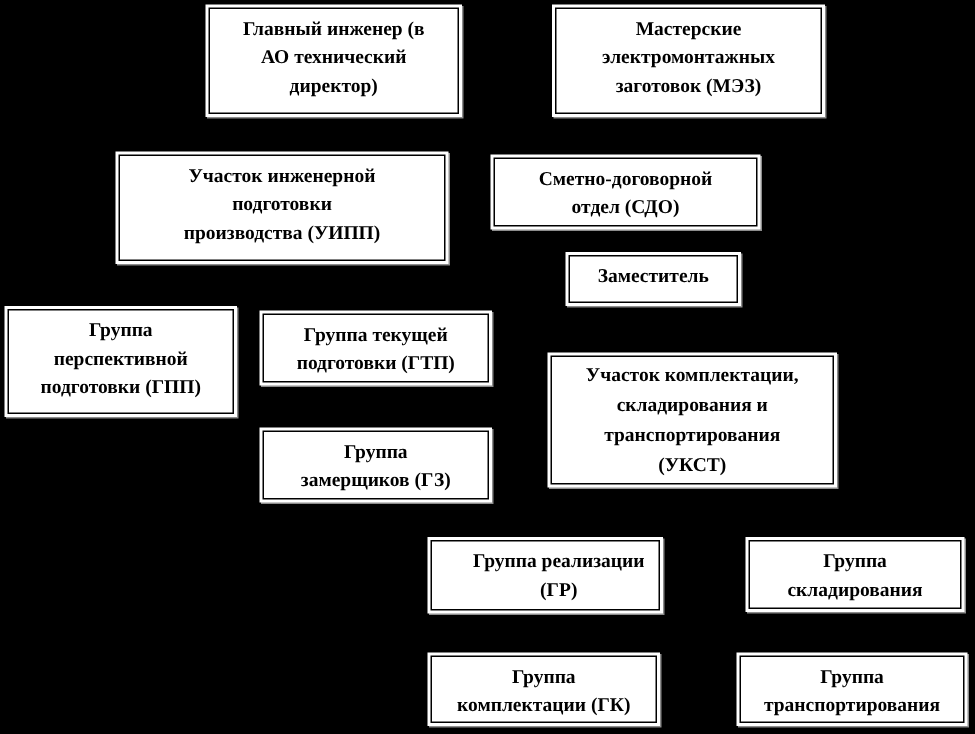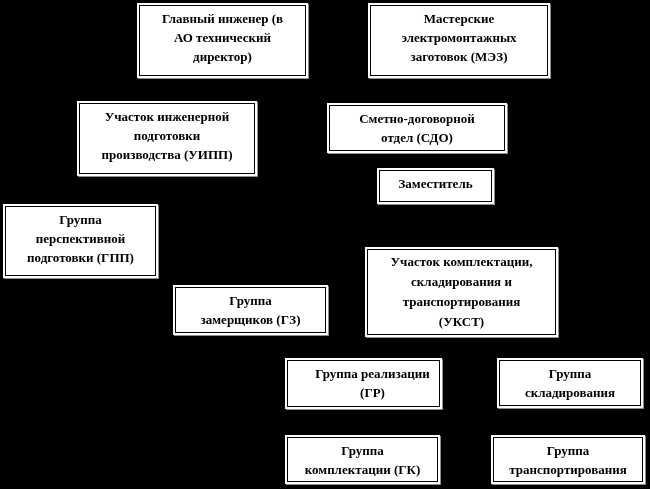--- a/index.html
+++ b/index.html
@@ -33,26 +33,26 @@
       white-space: pre-line;
       font-weight: bold;
       font-size: 13px;
       line-height: 19px;
       color: #000;
     }
     .n-ukst .node-label { line-height: 20px; }
 
     .n-chief  { left: 137px; top: 3px;   width: 171px; height: 75px; }
     .n-mez    { left: 368px; top: 3px;   width: 182px; height: 75px; }
-    .n-uipp   { left: 77px;  top: 101px; width: 180px; height: 75px; justify-content: center; }
+    .n-uipp   { left: 77px;  top: 101px; width: 222px; height: 75px; justify-content: center; }
     .n-sdo    { left: 327px; top: 103px; width: 180px; height: 50px; }
     .n-deputy { left: 377px; top: 168px; width: 117px; height: 36px; text-align: center; }
     .n-gpp    { left: 3px;   top: 204px; width: 155px; height: 74px; }
     .n-gtp    { left: 173px; top: 207px; width: 155px; height: 50px; }
-    .n-ukst   { left: 365px; top: 235px; width: 193px; height: 90px; padding-top: 5px; margin-top: 12px; }
+    .n-ukst   { left: 365px; top: 235px; width: 193px; height: 90px; padding-top: 5px; }
     .n-gz     { left: 173px; top: 285px; width: 155px; height: 50px; }
     .n-gr     { left: 285px; top: 358px; width: 157px; height: 51px; padding-left: 18px; }
     .n-sklad  { left: 497px; top: 358px; width: 146px; height: 50px; }
     .n-gk     { left: 285px; top: 435px; width: 155px; height: 49px; }
     .n-transp { left: 491px; top: 435px; width: 154px; height: 49px; }
   </style>
 </head>
 <body>
 
 <div id="canvas">
@@ -83,20 +83,24 @@
   <div class="node n-deputy">
     <span class="node-label">Заместитель</span>
   </div>
 
   <div class="node n-gpp">
     <span class="node-label">Группа
 перспективной
 подготовки (ГПП)</span>
   </div>
 
+  <div class="node n-gtp">
+    <span class="node-label">Группа текущей
+подготовки (ГТП)</span>
+  </div>
 
   <div class="node n-ukst">
     <span class="node-label">Участок комплектации,
 складирования и
 транспортирования
 (УКСТ)</span>
   </div>
 
   <div class="node n-gz">
     <span class="node-label">Группа

